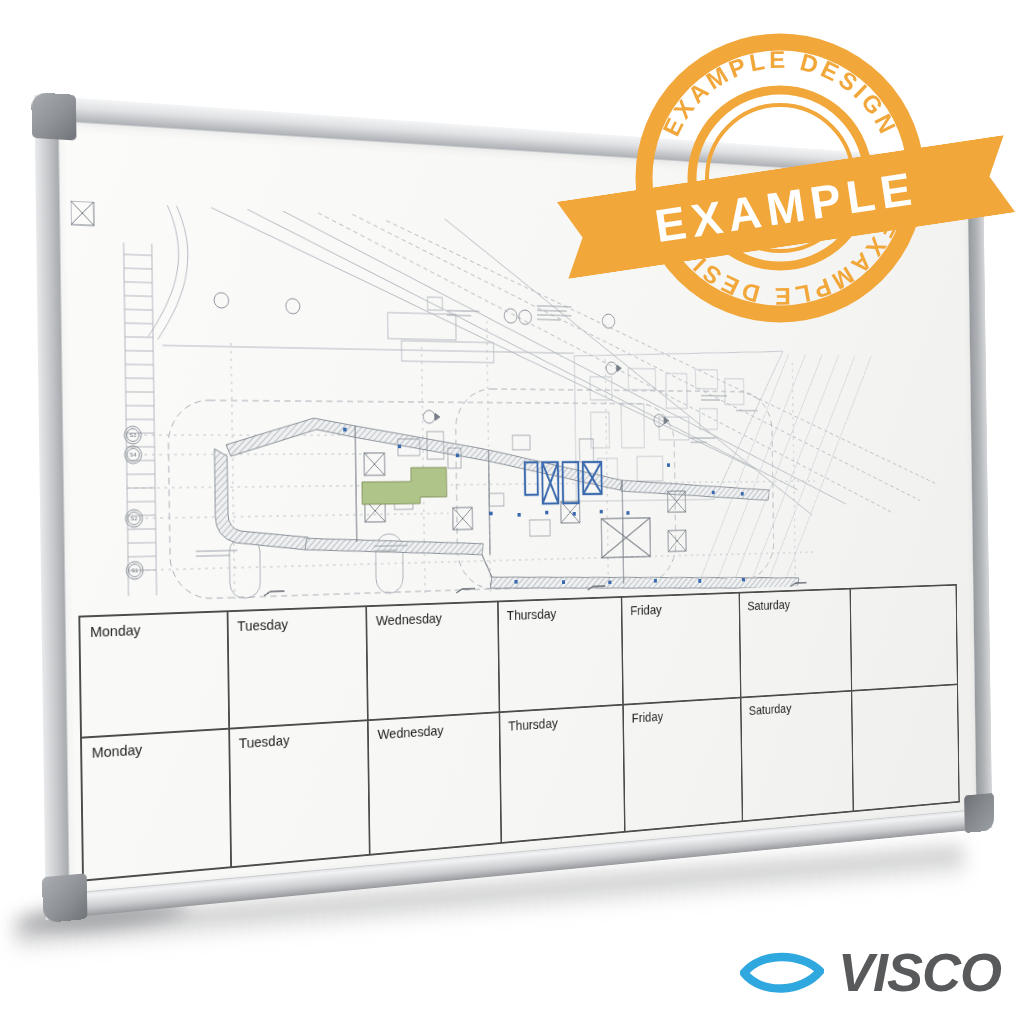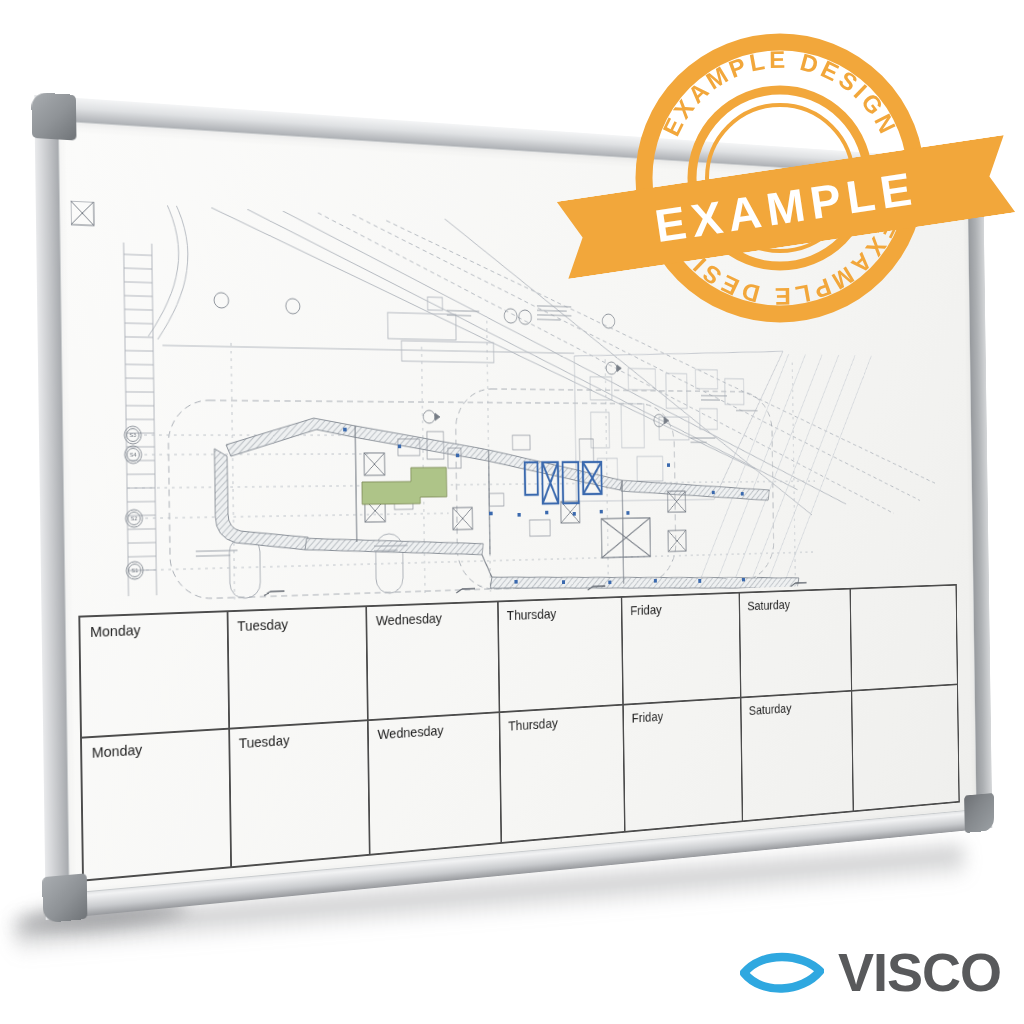--- a/index.html
+++ b/index.html
@@ -58,21 +58,21 @@
   .ribbon{position:absolute;left:560px;top:168px;width:452px;height:78px;z-index:12;
     background:#F2A73B;transform:rotate(-8.5deg);
     clip-path:polygon(0 0,100% 0,95.5% 50%,100% 100%,0 100%,4.5% 50%);
     display:flex;align-items:center;justify-content:center;}
   .ribbon span{color:#ffffff;font-size:46px;font-weight:bold;letter-spacing:6px;}
   .arc-text{font-size:24px;font-weight:bold;letter-spacing:3.5px;}
 
   
   .logo{position:absolute;left:740px;top:944px;z-index:10;display:flex;align-items:center;}
   .logo-text{font-size:54px;font-weight:bold;color:#58595b;letter-spacing:-1px;
-    line-height:1;margin-left:14px;}
+    line-height:1;margin-left:14px;font-style:italic;}
 </style>
 </head>
 <body>
 
 <div class="scene">
 
   <div class="board-shadow"></div>
   <div class="board-shadow2"></div>
 
   <div class="board-outer">

